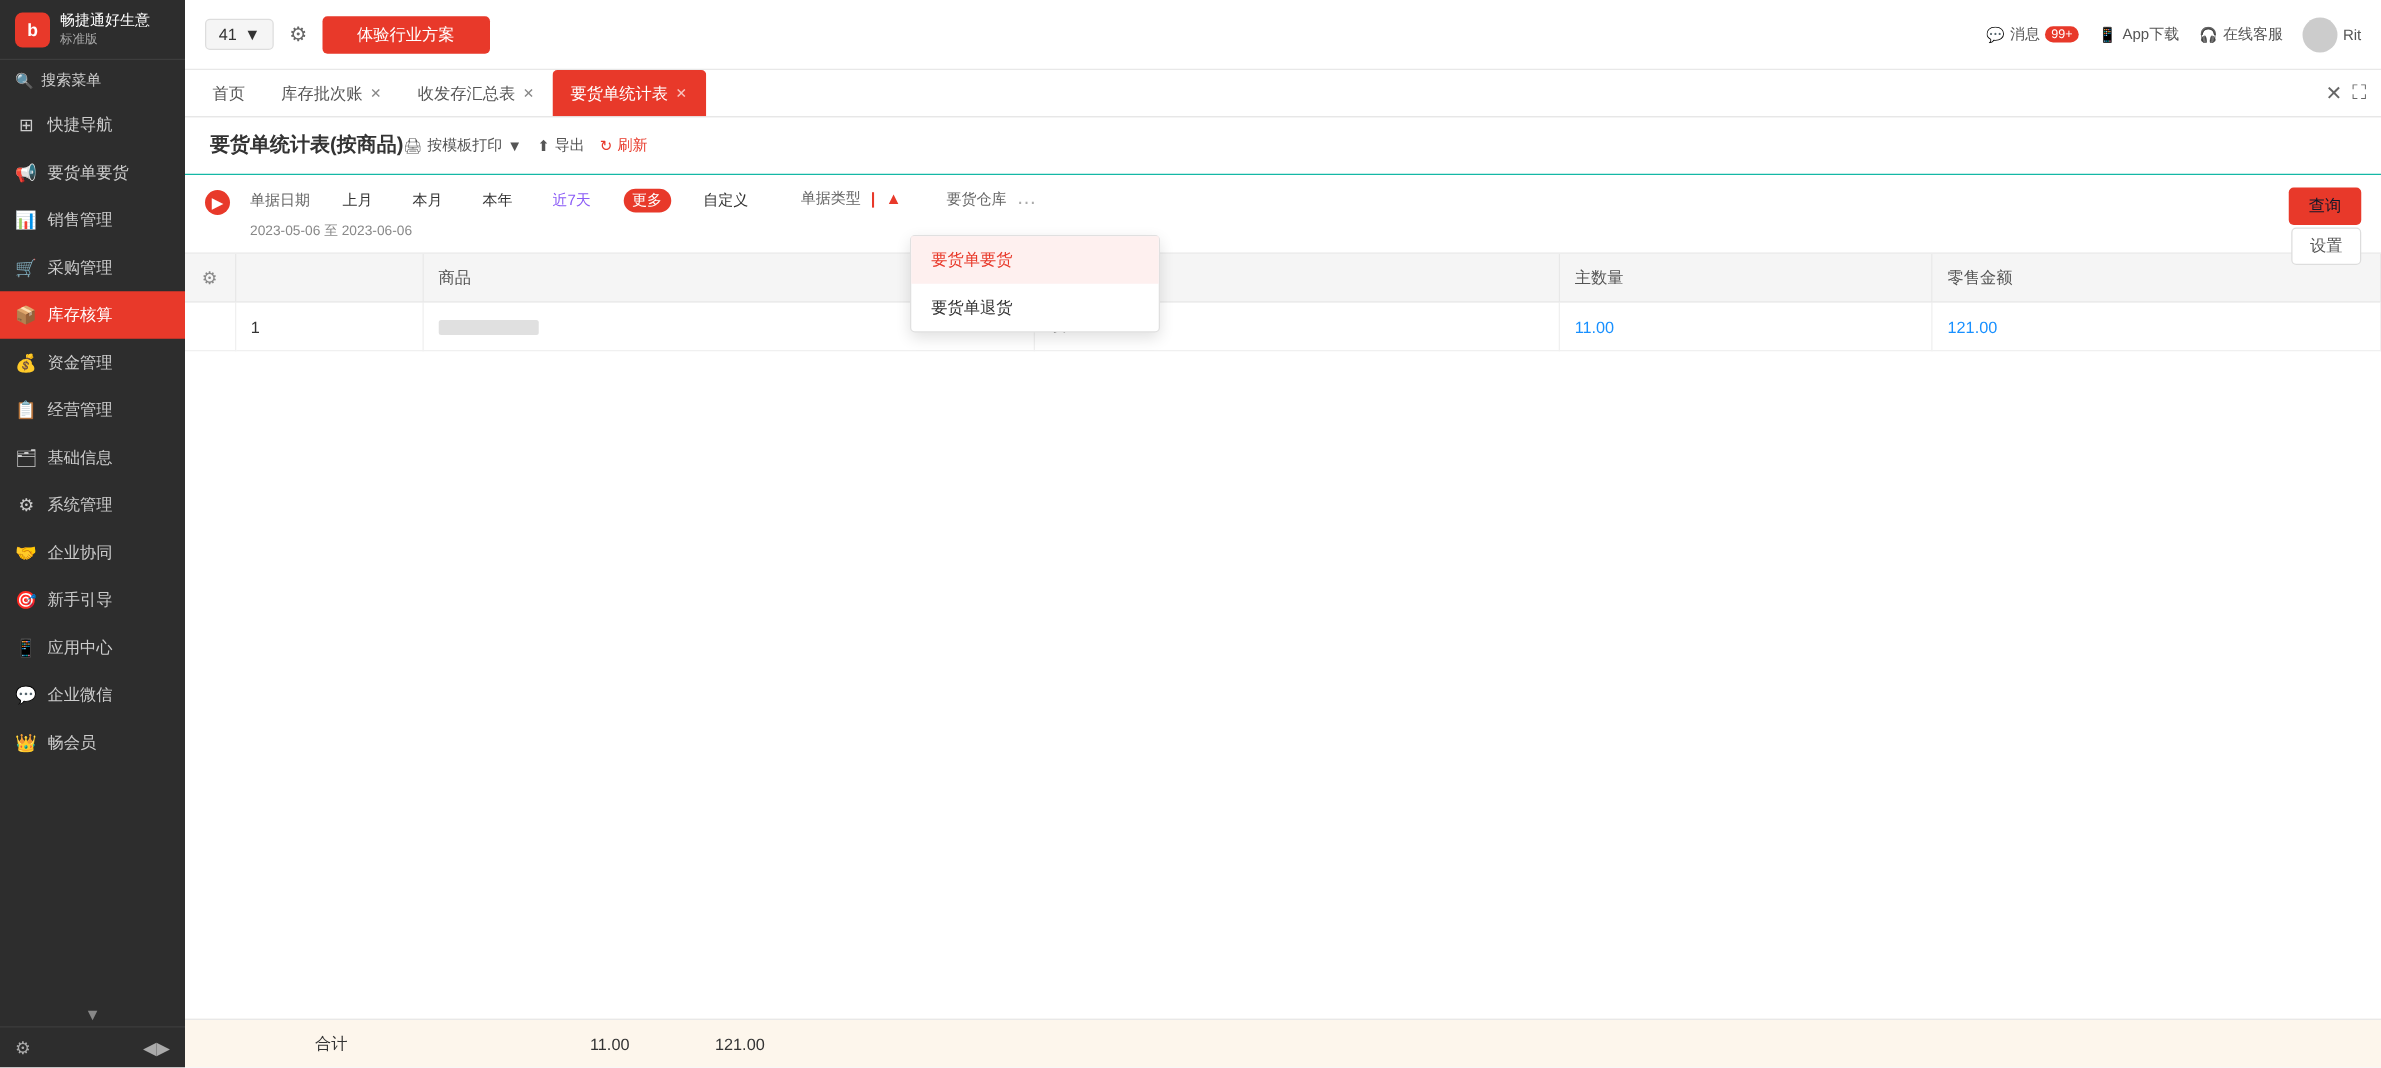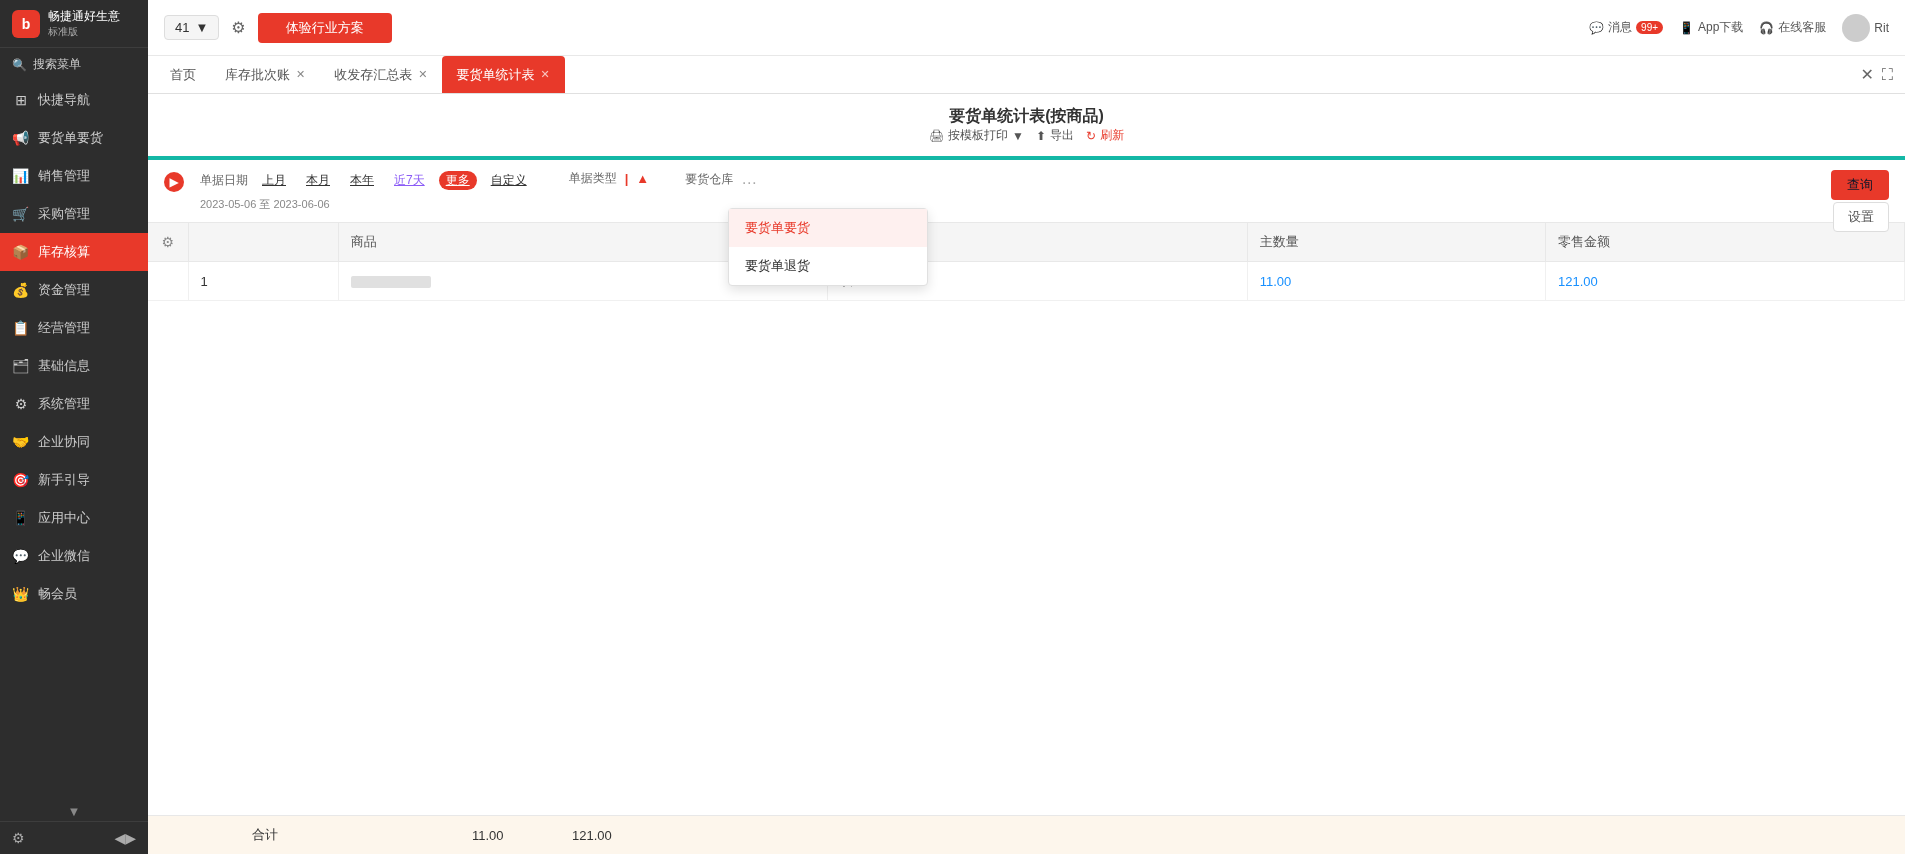--- a/index.html
+++ b/index.html
@@ -161,23 +161,22 @@
 
     
     .page-content { flex: 1; background: #f5f5f5; overflow: hidden; display: flex; flex-direction: column; }
 
     
     .page-title-bar {
       background: #fff;
       padding: 12px 20px;
       display: flex;
       align-items: center;
-      justify-content: center;
-      border-bottom: 4px solid #14b8a6;
-      flex-direction: column;
+      justify-content: flex-start;
+      border-bottom: 1px solid #14b8a6;
     }
     .page-title { font-size: 16px; font-weight: bold; color: #333; }
 
     .page-actions { display: flex; align-items: center; gap: 12px; }
     .page-action-btn {
       display: flex;
       align-items: center;
       gap: 4px;
       color: #555;
       font-size: 12px;
@@ -203,29 +202,28 @@
       border-radius: 50%;
       display: flex;
       align-items: center;
       justify-content: center;
       color: white;
       cursor: pointer;
       font-size: 12px;
       margin-top: 2px;
       flex-shrink: 0;
     }
-    .filter-section { display: flex; align-items: center; gap: 8px; flex-wrap: wrap; }
+    .filter-section { display: flex; align-items: center; gap: 20px; flex-wrap: wrap; }
     .filter-label { color: #666; font-size: 12px; white-space: nowrap; }
     .date-btn {
       color: #333;
       font-size: 12px;
       cursor: pointer;
       padding: 2px 6px;
       border-radius: 2px;
-      text-decoration: underline;
     }
     .date-btn.active { color: #8b5cf6; }
     .date-btn.more {
       background: #e8392a;
       color: white;
       border-radius: 10px;
       padding: 1px 7px;
     }
     .date-range { font-size: 11px; color: #888; margin-top: 2px; }
 

